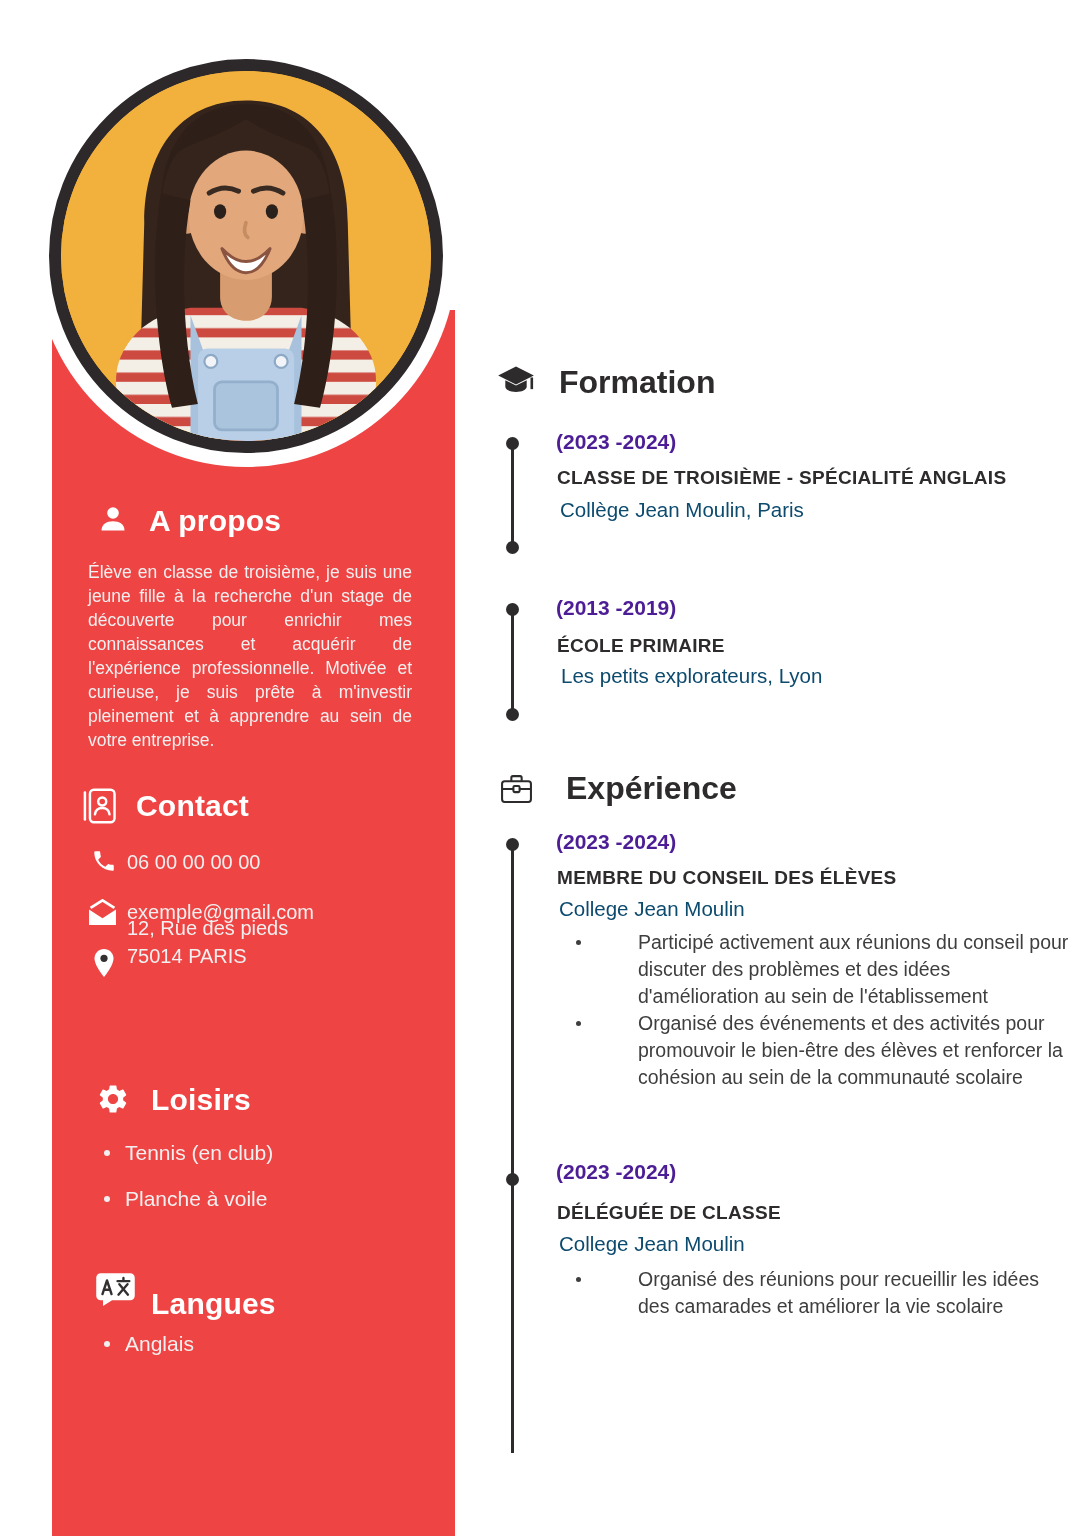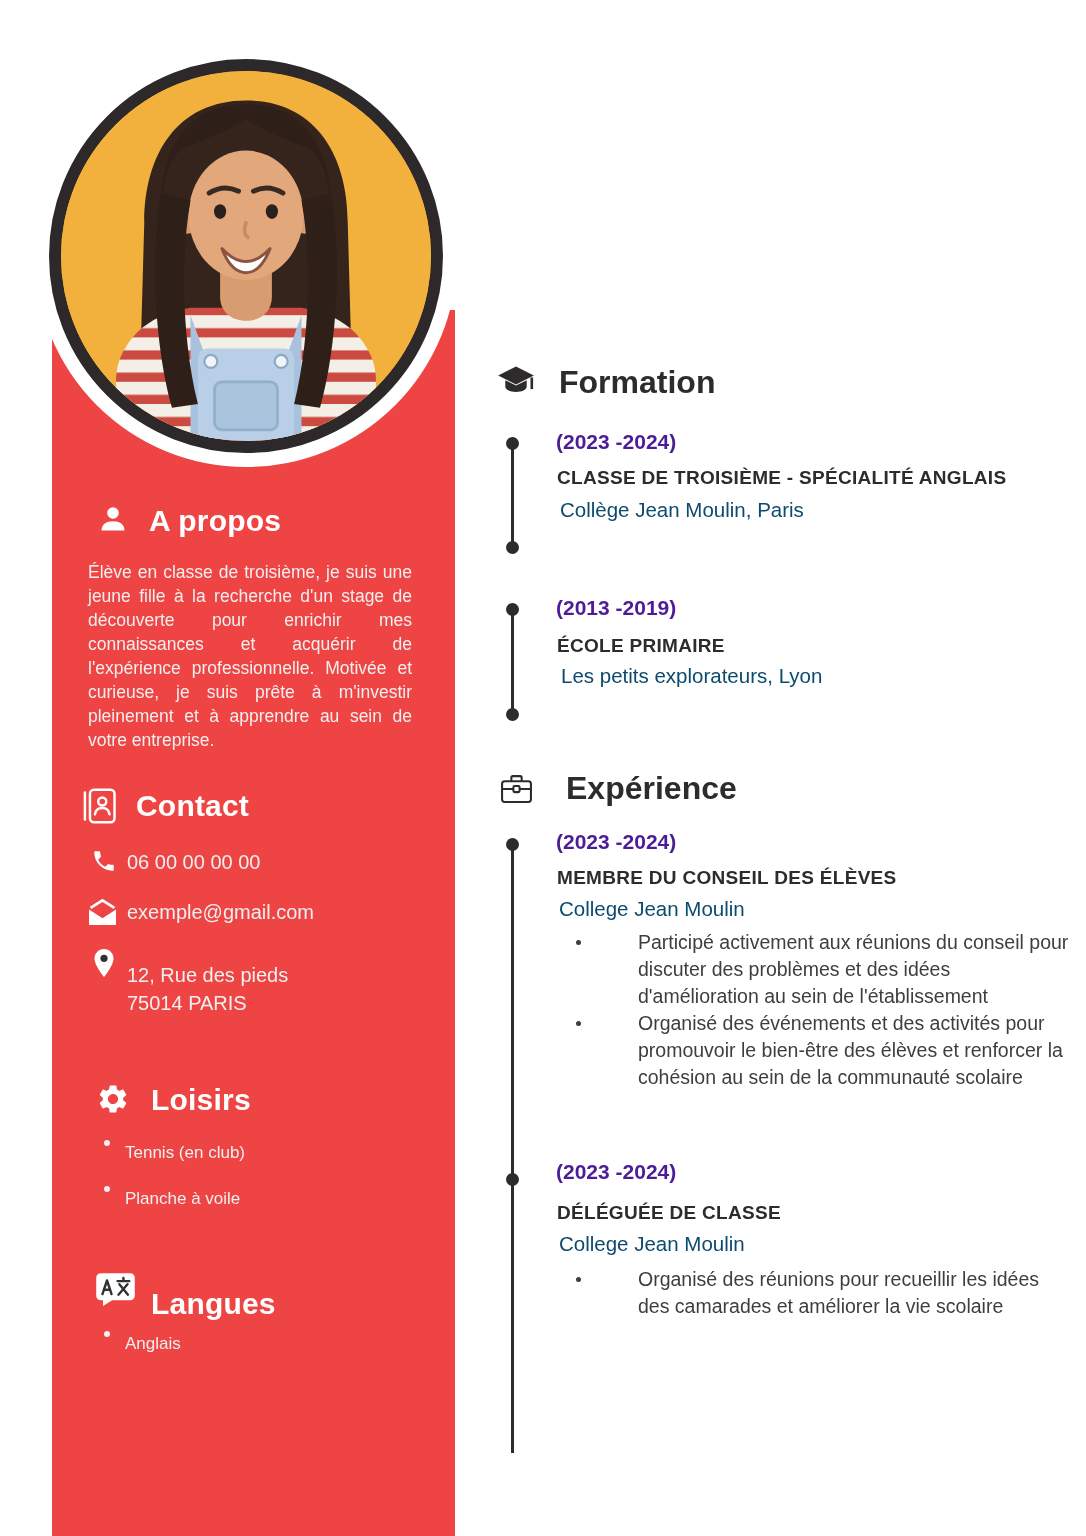--- a/index.html
+++ b/index.html
@@ -5,21 +5,21 @@
   html,body{margin:0;padding:0;background:#e9e9e9;}
   .page{position:relative;width:1086px;height:1536px;background:#ffffff;overflow:hidden;
         font-family:"Liberation Sans","DejaVu Sans",sans-serif;margin:0 auto;}
   .abs{position:absolute;}
   .row{display:flex;align-items:center;}
 
   
   .sidebar{position:absolute;left:52px;top:310px;width:403px;height:1226px;background:#ef4444;}
   .s-hdr{font-weight:bold;color:#ffffff;font-size:30px;line-height:36px;letter-spacing:.2px;}
   .s-text{color:#f1efef;}
-  .s-bullet-row{display:flex;color:#f1efef;font-size:17px;line-height:26px;}
+  .s-bullet-row{display:flex;align-items:center;color:#f1efef;font-size:21px;line-height:26px;}
   .s-dot{flex:none;width:6px;height:6px;border-radius:50%;background:#f1efef;margin-right:15px;}
 
   
   .photo-outer{position:absolute;left:35px;top:45px;width:422px;height:422px;border-radius:50%;background:#ffffff;}
   .photo-ring{position:absolute;left:14px;top:14px;width:370px;height:370px;border-radius:50%;
               border:12px solid #2d292a;background:#f2b13d;overflow:hidden;}
 
   
   .name{font-weight:bold;color:#2e2b2c;font-size:77px;line-height:74px;letter-spacing:-1px;}
   .m-hdr{font-weight:bold;color:#2e2b2c;font-size:32px;line-height:40px;}
@@ -75,21 +75,21 @@
       </svg>
     </span>
     <div class="abs s-text" style="left:75px;top:589px;font-size:20px;line-height:27px;">exemple@gmail.com</div>
 
     <span class="abs" style="left:40px;top:638px;">
       <svg width="24" height="30" viewBox="0 0 24 30">
         <path d="M12 1C6.7 1 2.5 5.2 2.5 10.5 2.5 17.6 12 29 12 29s9.5-11.4 9.5-18.5C21.5 5.2 17.3 1 12 1z" fill="#ffffff"></path>
         <circle cx="12" cy="10.3" r="3.6" fill="#343031"></circle>
       </svg>
     </span>
-    <div class="abs s-text" style="left:75px;top:651px;font-size:20px;line-height:28px;">
+    <div class="abs s-text" style="left:75px;top:604px;font-size:20px;line-height:28px;">
       <div>12, Rue des pieds</div>
       <div>75014 PARIS</div>
     </div>
 
     <span class="abs" style="left:44px;top:772px;">
       <svg width="34" height="34" viewBox="0 0 24 24" fill="#ffffff">
         <path d="M19.14 12.94c.04-.3.06-.61.06-.94 0-.32-.02-.64-.07-.94l2.03-1.58c.18-.14.23-.41.12-.61l-1.92-3.32c-.12-.22-.37-.29-.59-.22l-2.39.96c-.5-.38-1.03-.7-1.62-.94l-.36-2.54c-.04-.24-.24-.41-.48-.41h-3.84c-.24 0-.43.17-.47.41l-.36 2.54c-.59.24-1.13.57-1.62.94l-2.39-.96c-.22-.08-.47 0-.59.22L2.74 8.87c-.12.21-.08.47.12.61l2.03 1.58c-.05.3-.09.63-.09.94s.02.64.07.94l-2.03 1.58c-.18.14-.23.41-.12.61l1.92 3.32c.12.22.37.29.59.22l2.39-.96c.5.38 1.03.7 1.62.94l.36 2.54c.05.24.24.41.48.41h3.84c.24 0 .44-.17.47-.41l.36-2.54c.59-.24 1.13-.56 1.62-.94l2.39.96c.22.08.47 0 .59-.22l1.92-3.32c.12-.22.07-.47-.12-.61l-2.01-1.58zM12 15.6c-1.98 0-3.6-1.62-3.6-3.6s1.62-3.6 3.6-3.6 3.6 1.62 3.6 3.6-1.62 3.6-3.6 3.6z"></path>
       </svg>
     </span>
     <div class="abs s-hdr" style="left:99px;top:772px;">Loisirs</div>

